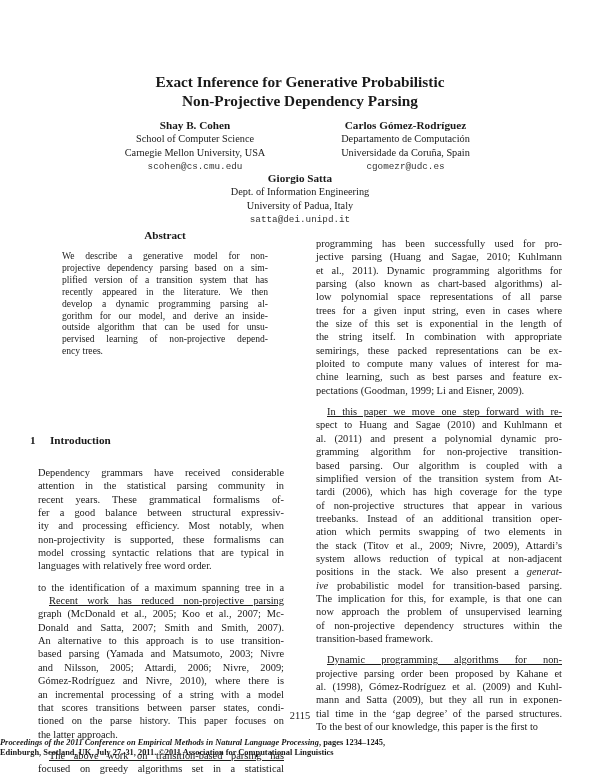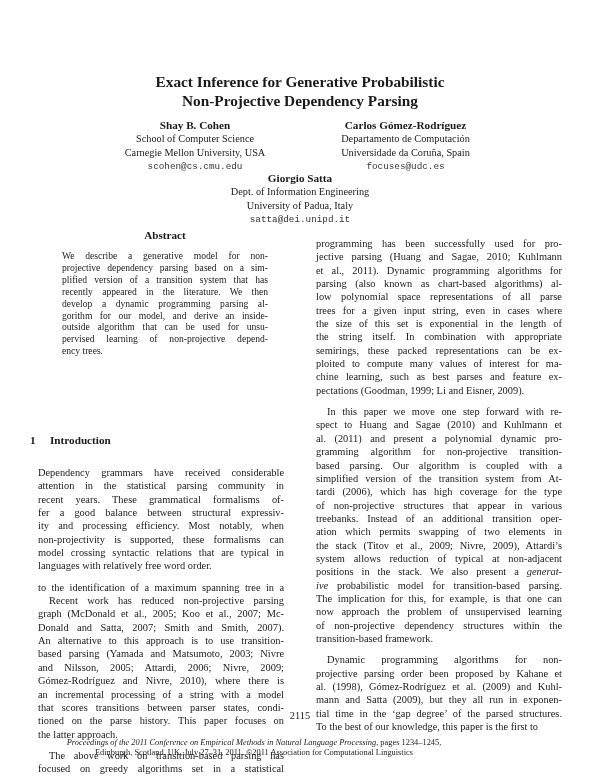--- a/index.html
+++ b/index.html
@@ -19,24 +19,24 @@
   .abstract { position: absolute; left: 62px; width: 206px; top: 250px;
               font-size: 9.6px; line-height: 11.9px; text-align: justify; hyphens: manual; }
   .col { position: absolute; width: 262px; font-size: 10.4px; line-height: 13.35px; text-align: justify; }
   .colL { left: 30px; top: 458px; }
   .colR { left: 308px; top: 229px; }
   .col p { margin: 8px; text-indent: 0; }
   .section { position: absolute; left: 30px; top: 434px; font-weight: bold; font-size: 11.2px; }
   .section .num { display: inline-block; width: 20px; }
   .line { display: block; text-align: justify; text-align-last: justify; white-space: nowrap; }
   .line.last { text-align-last: left; }
-  .line.ind { padding-left: 11px; }
+  .line.ind { padding-left: 11px; text-decoration: underline; }
   .pagenum { position: absolute; left: 0; width: 600px; top: 710px; text-align: center; font-size: 10.4px; }
-  .footer { position: absolute; left: 0; width: 508px; top: 738px; text-align: center;
-            font-size: 8.4px; line-height: 10px; }
+  .footer { position: absolute; left: 0; width: 508px; top: 738px; text-align: left;
+            font-size: 8.4px; line-height: 10px; font-weight: bold; }
   .footer .venue { font-style: italic; }
   em { font-style: italic; }
 </style>
 </head>
 <body>
 
 <div class="page">
 
   <div class="title">
     <div>Exact Inference for Generative Probabilistic</div>
@@ -47,21 +47,21 @@
     <div class="name">Shay B. Cohen</div>
     <div>School of Computer Science</div>
     <div>Carnegie Mellon University, USA</div>
     <div class="email">scohen@cs.cmu.edu</div>
   </div>
 
   <div class="author a2">
     <div class="name">Carlos Gómez-Rodríguez</div>
     <div>Departamento de Computación</div>
     <div>Universidade da Coruña, Spain</div>
-    <div class="email">focuses@udc.es</div>
+    <div class="email">cgomezr@udc.es</div>
   </div>
 
   <div class="author a3">
     <div class="name">Giorgio Satta</div>
     <div>Dept. of Information Engineering</div>
     <div>University of Padua, Italy</div>
     <div class="email">satta@dei.unipd.it</div>
   </div>
 
   <div class="abstract-title">Abstract</div>

